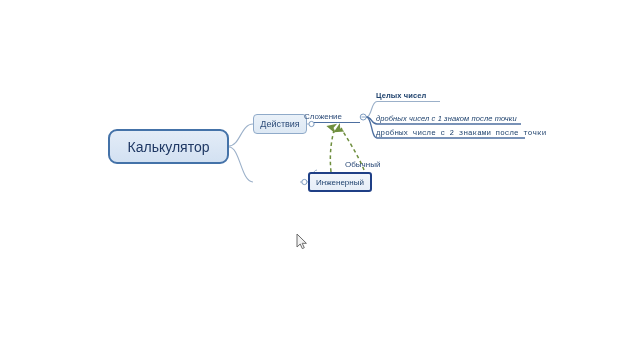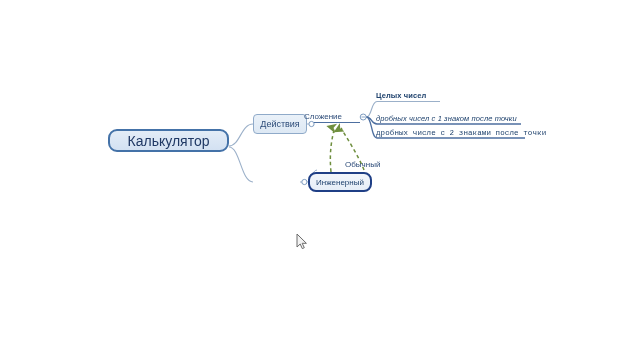--- a/index.html
+++ b/index.html
@@ -34,21 +34,21 @@
     align-items: center;
     justify-content: center;
     white-space: nowrap;
     color: #1f3864;
   }
 
   .node-root {
     left: 108px;
     top: 129px;
     width: 121px;
-    height: 23px;
+    height: 35px;
     border: 2px solid #4472a8;
     border-radius: 9px;
     background: linear-gradient(180deg, #e3ecf7 0%, #d3e1f2 100%);
     font-size: 14px;
     color: #1f3864;
   }
 
   .node-branch {
     width: 54px;
     height: 20px;
@@ -60,21 +60,21 @@
   }
   .node-actions { left: 253px; top: 114px; }
   .node-modes   { left: 253px; top: 172px; }
 
   .node-selected {
     left: 308px;
     top: 172px;
     width: 64px;
     height: 20px;
     border: 2px solid #1f3f86;
-    border-radius: 8px;
+    border-radius: 3px;
     background: linear-gradient(180deg, #f2f6fb 0%, #e6eef8 100%);
     font-size: 8px;
     color: #21436f;
   }
 
   
   .label {
     position: absolute;
     white-space: nowrap;
     color: #2c4b78;

